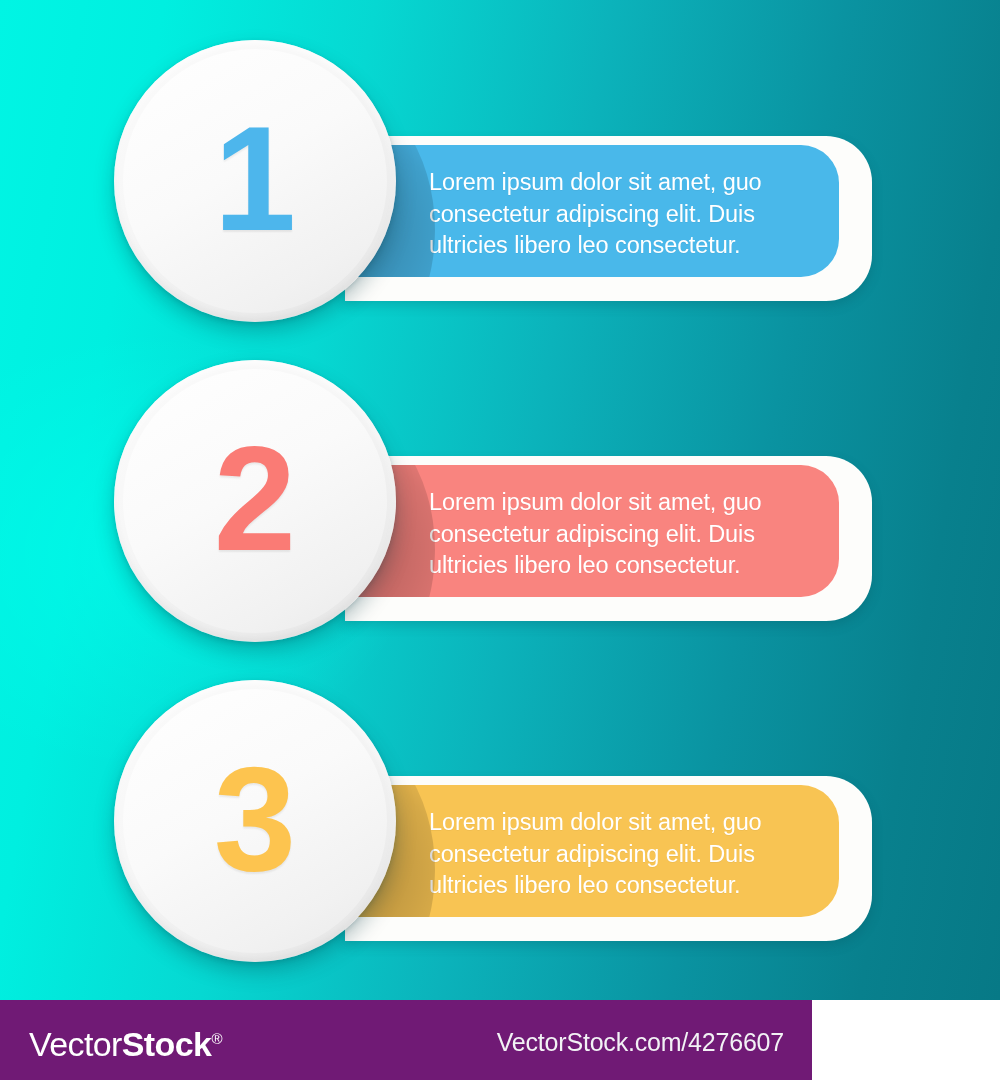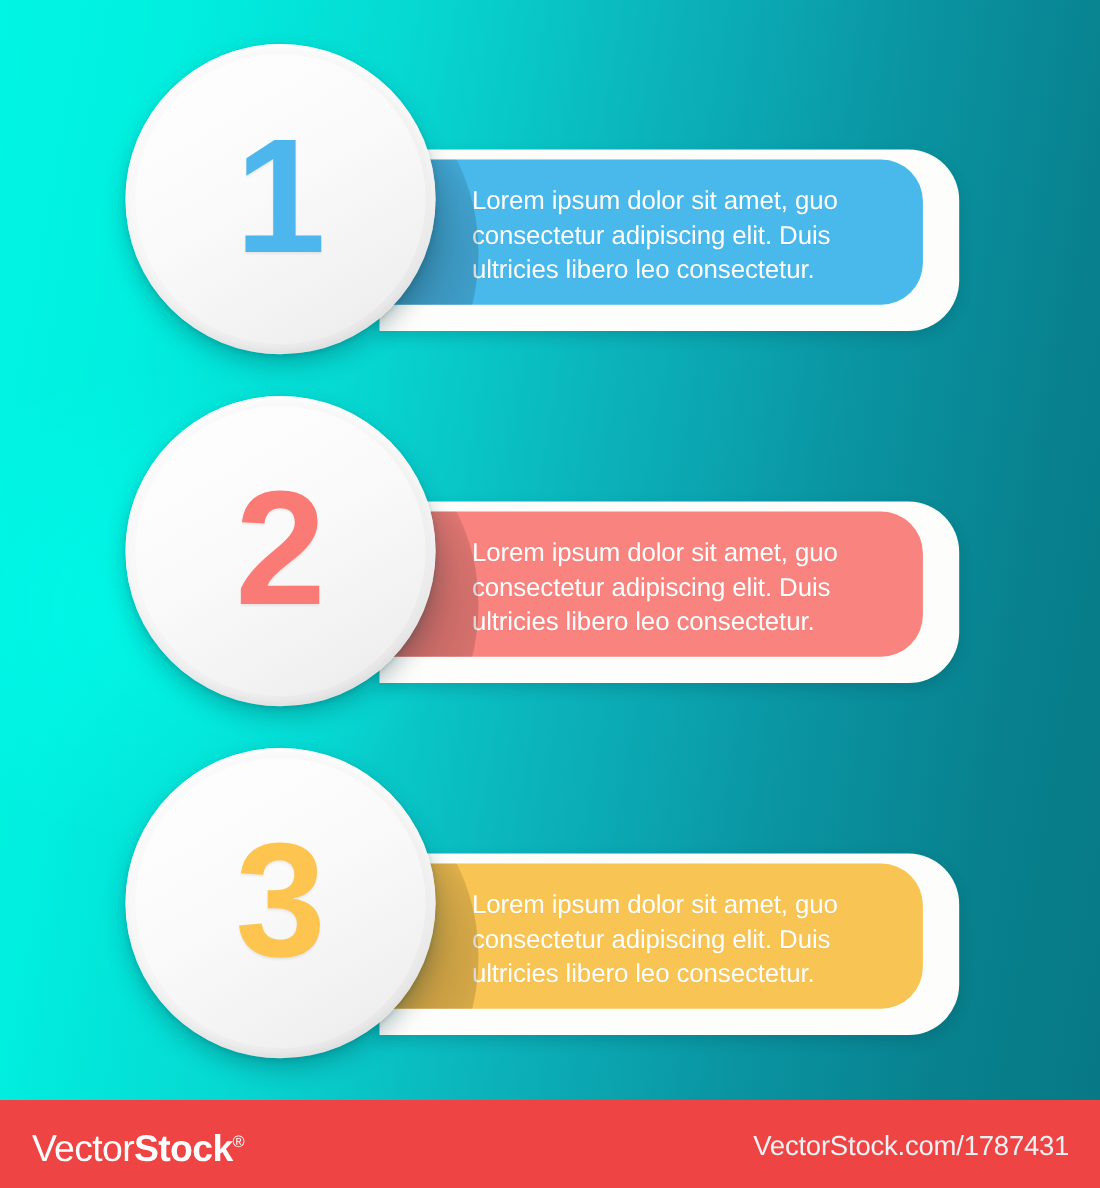--- a/index.html
+++ b/index.html
@@ -147,23 +147,23 @@
   }
   .num-blue   { color: #4db6ec; }
   .num-red    { color: #fa7b75; }
   .num-yellow { color: #fdc44f; }
 
   
   .footer {
     position: absolute;
     left: 0;
     top: 1000px;
-    width: 1000px;
+    width: 812px;
     height: 80px;
-    background: #ef4444;
+    background: #701a75;
   }
   .logo {
     position: absolute;
     left: 29px;
     top: 20px;
     color: #ffffff;
     font-size: 34px;
     line-height: 38px;
     letter-spacing: -0.6px;
     white-space: nowrap;
@@ -224,16 +224,16 @@
         <p class="banner-text">Lorem ipsum dolor sit amet, guo consectetur adipiscing elit. Duis ultricies libero leo consectetur.</p>
       </div>
     </div>
     <div class="circle">
       <span class="circle-number num-yellow">3</span>
     </div>
   </div>
 
   <div class="footer">
     <div class="logo"><span class="light">Vector</span><span class="bold">Stock</span><span class="reg">®</span></div>
-    <div class="footer-url">VectorStock.com/1787431</div>
+    <div class="footer-url">VectorStock.com/4276607</div>
   </div>
 
 </div>
 
 </body></html>

